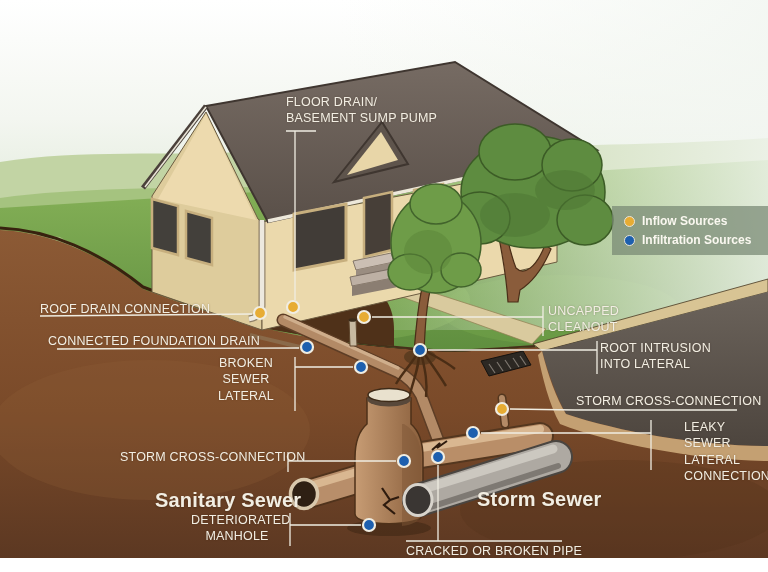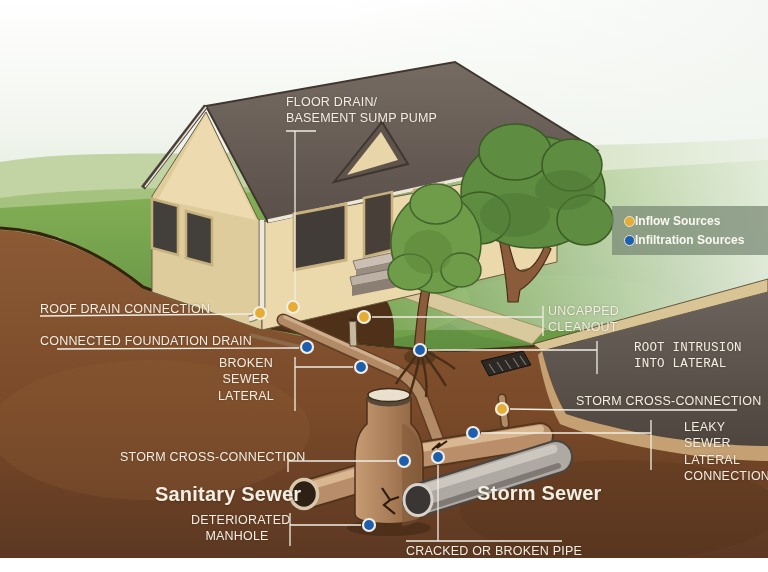--- a/index.html
+++ b/index.html
@@ -3,25 +3,25 @@
 <meta charset="utf-8">
 <style>
   html,body{margin:0;padding:0;background:#ffffff;}
   .canvas{position:relative;width:768px;height:572px;background:#000000;overflow:hidden;
           font-family:"Liberation Sans",sans-serif;}
   .scene{position:absolute;left:0;top:0;width:768px;height:572px;}
   .lbl{position:absolute;color:#F2EEE3;font-size:12.5px;line-height:1.3;letter-spacing:.2px;
        white-space:pre-line;text-shadow:0 0 2px rgba(60,40,20,.35);}
   .lbl.right{text-align:center;}
   .lbl.big{font-size:20px;font-weight:bold;letter-spacing:.2px;
-           text-shadow:0 1px 2px rgba(50,30,10,.45);}
+           text-shadow:0 1px 2px rgba(50,30,10,.45);margin-top:6px;}
   .legend{position:absolute;left:612px;top:206px;width:156px;box-sizing:border-box;
           background:rgba(119,136,115,.72);padding:9px 8px 9px 12px;
           display:flex;flex-direction:column;gap:7px;}
-  .legend-row{display:flex;align-items:center;color:#FAF8F0;
+  .legend-row{display:flex;align-items:center;gap:7px;color:#FAF8F0;
               font-weight:bold;font-size:12px;line-height:1;}
   .legend-dot{width:11px;height:11px;border-radius:50%;border:1.5px solid #E8E4D8;
               box-sizing:border-box;flex:0 0 auto;background:#888;}
 </style>
 </head>
 <body>
 
 <div class="canvas">
 
 <svg class="scene" viewBox="0 0 768 572">
@@ -249,33 +249,33 @@
     <circle cx="438" cy="457" r="6" fill="#1D5FAE"></circle>
     <circle cx="369" cy="525" r="6" fill="#1D5FAE"></circle>
   </g>
 
   <rect x="0" y="558" width="768" height="14" fill="#ffffff"></rect>
 </svg>
 
 <div class="lbl" style="left:286px;top:94px;">FLOOR DRAIN/
 BASEMENT SUMP PUMP</div>
 <div class="lbl" style="left:40px;top:301px;">ROOF DRAIN CONNECTION</div>
-<div class="lbl" style="left:40px;top:333px;">CONNECTED FOUNDATION DRAIN</div>
+<div class="lbl" style="left:48px;top:333px;">CONNECTED FOUNDATION DRAIN</div>
 <div class="lbl right" style="left:203px;top:355px;width:86px;">BROKEN
 SEWER
 LATERAL</div>
 <div class="lbl" style="left:120px;top:449px;">STORM CROSS-CONNECTION</div>
 <div class="lbl big" style="left:155px;top:481px;">Sanitary Sewer</div>
 <div class="lbl right" style="left:191px;top:512px;width:92px;">DETERIORATED
 MANHOLE</div>
 <div class="lbl" style="left:406px;top:543px;">CRACKED OR BROKEN PIPE</div>
 <div class="lbl" style="left:548px;top:303px;">UNCAPPED
 CLEANOUT</div>
 <div class="lbl big" style="left:477px;top:480px;">Storm Sewer</div>
-<div class="lbl" style="left:634px;top:340px;font-family:Liberation Mono, monospace;">ROOT INTRUSION
+<div class="lbl" style="left:600px;top:340px;">ROOT INTRUSION
 INTO LATERAL</div>
 <div class="lbl" style="left:576px;top:393px;">STORM CROSS-CONNECTION</div>
 <div class="lbl" style="left:657px;top:419px;margin-left:27px;">LEAKY SEWER
 LATERAL
 CONNECTION</div>
 
 <div class="legend">
   <div class="legend-row">
     <span class="legend-dot" style="background: rgb(231, 172, 51);"></span>
     <span>Inflow Sources</span>

